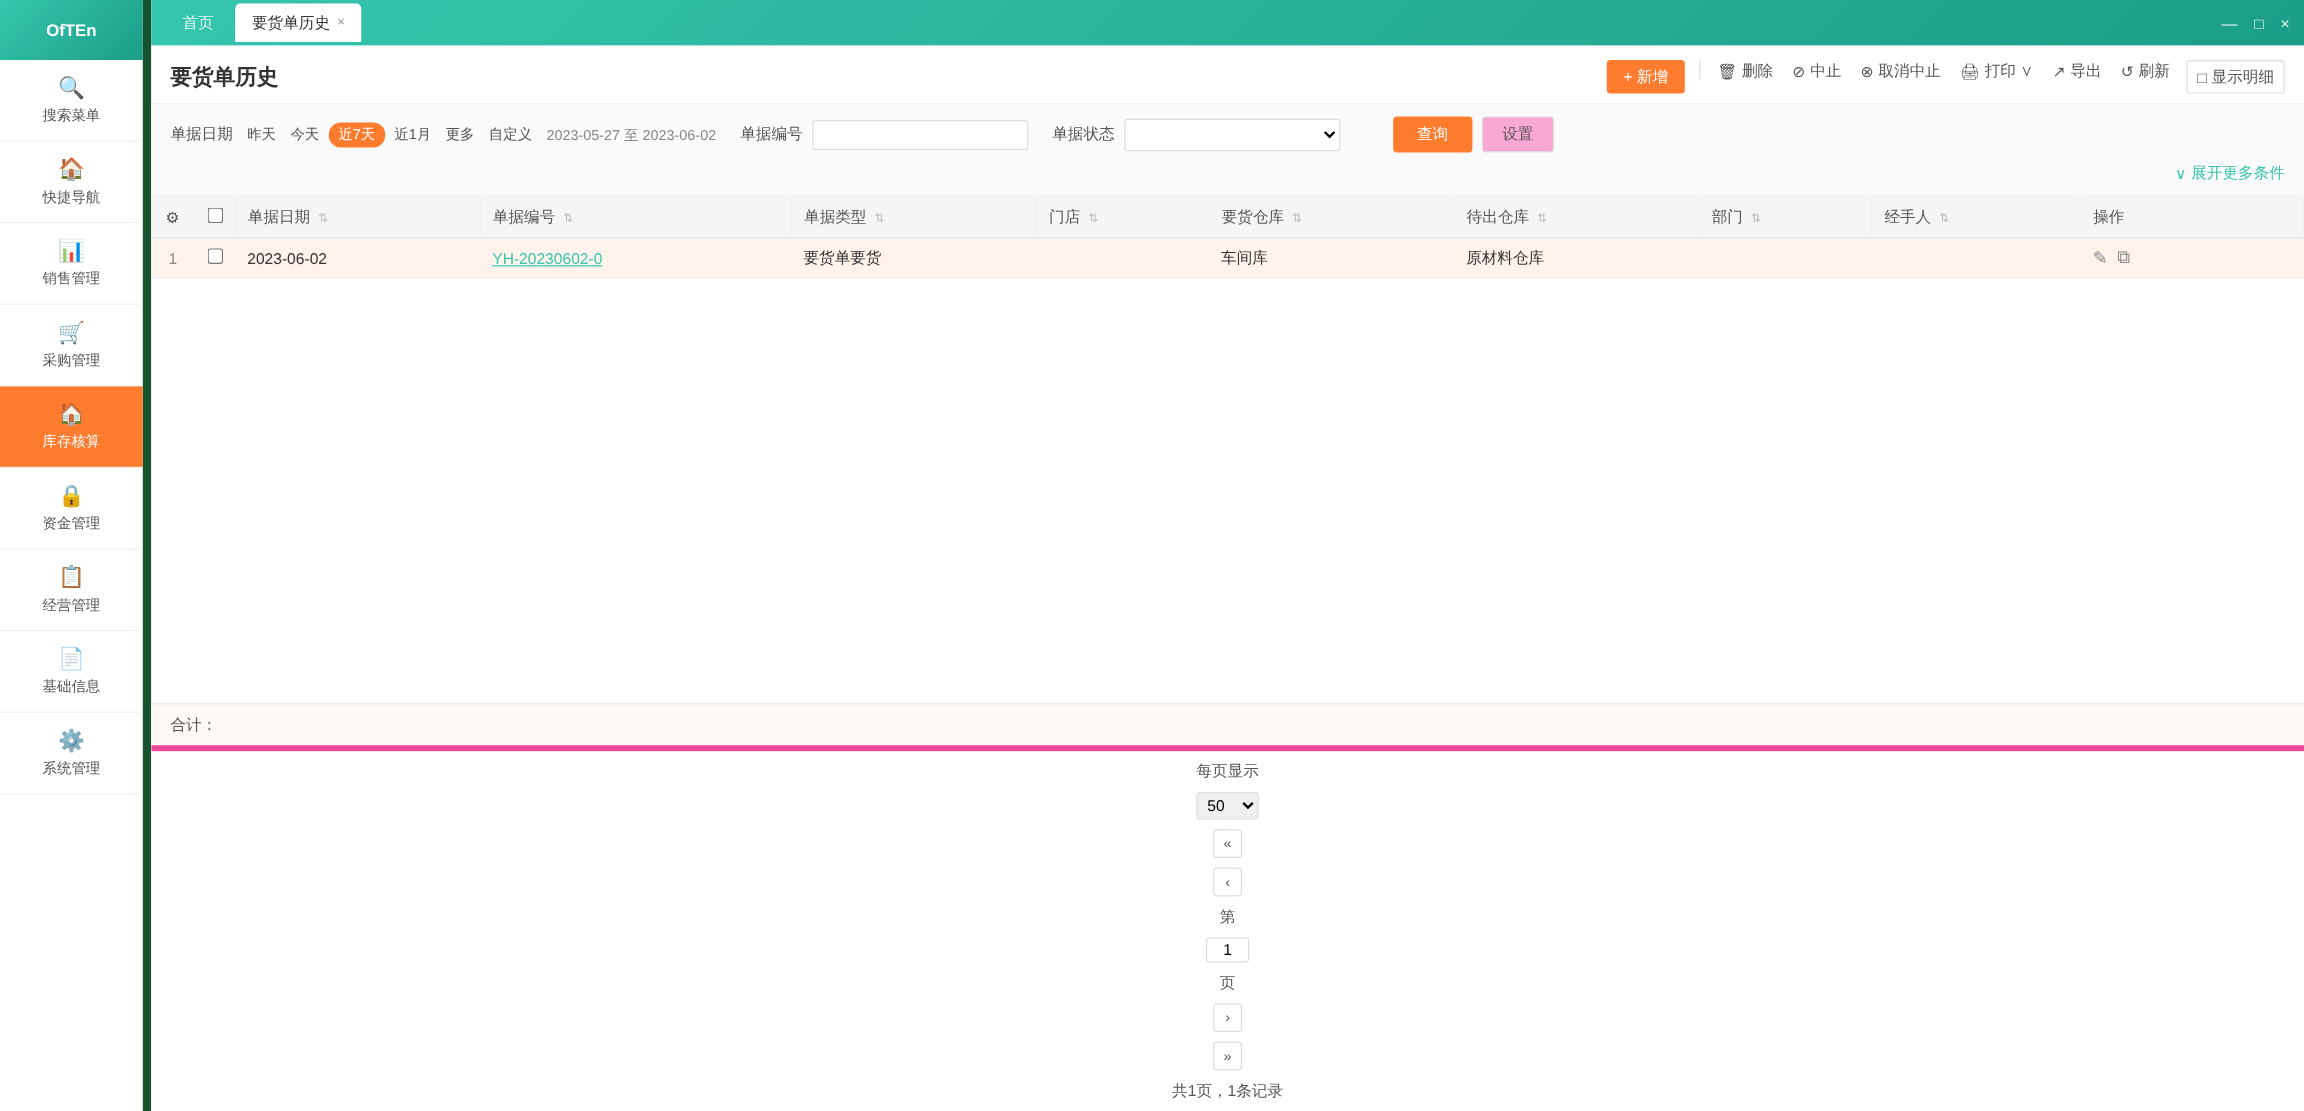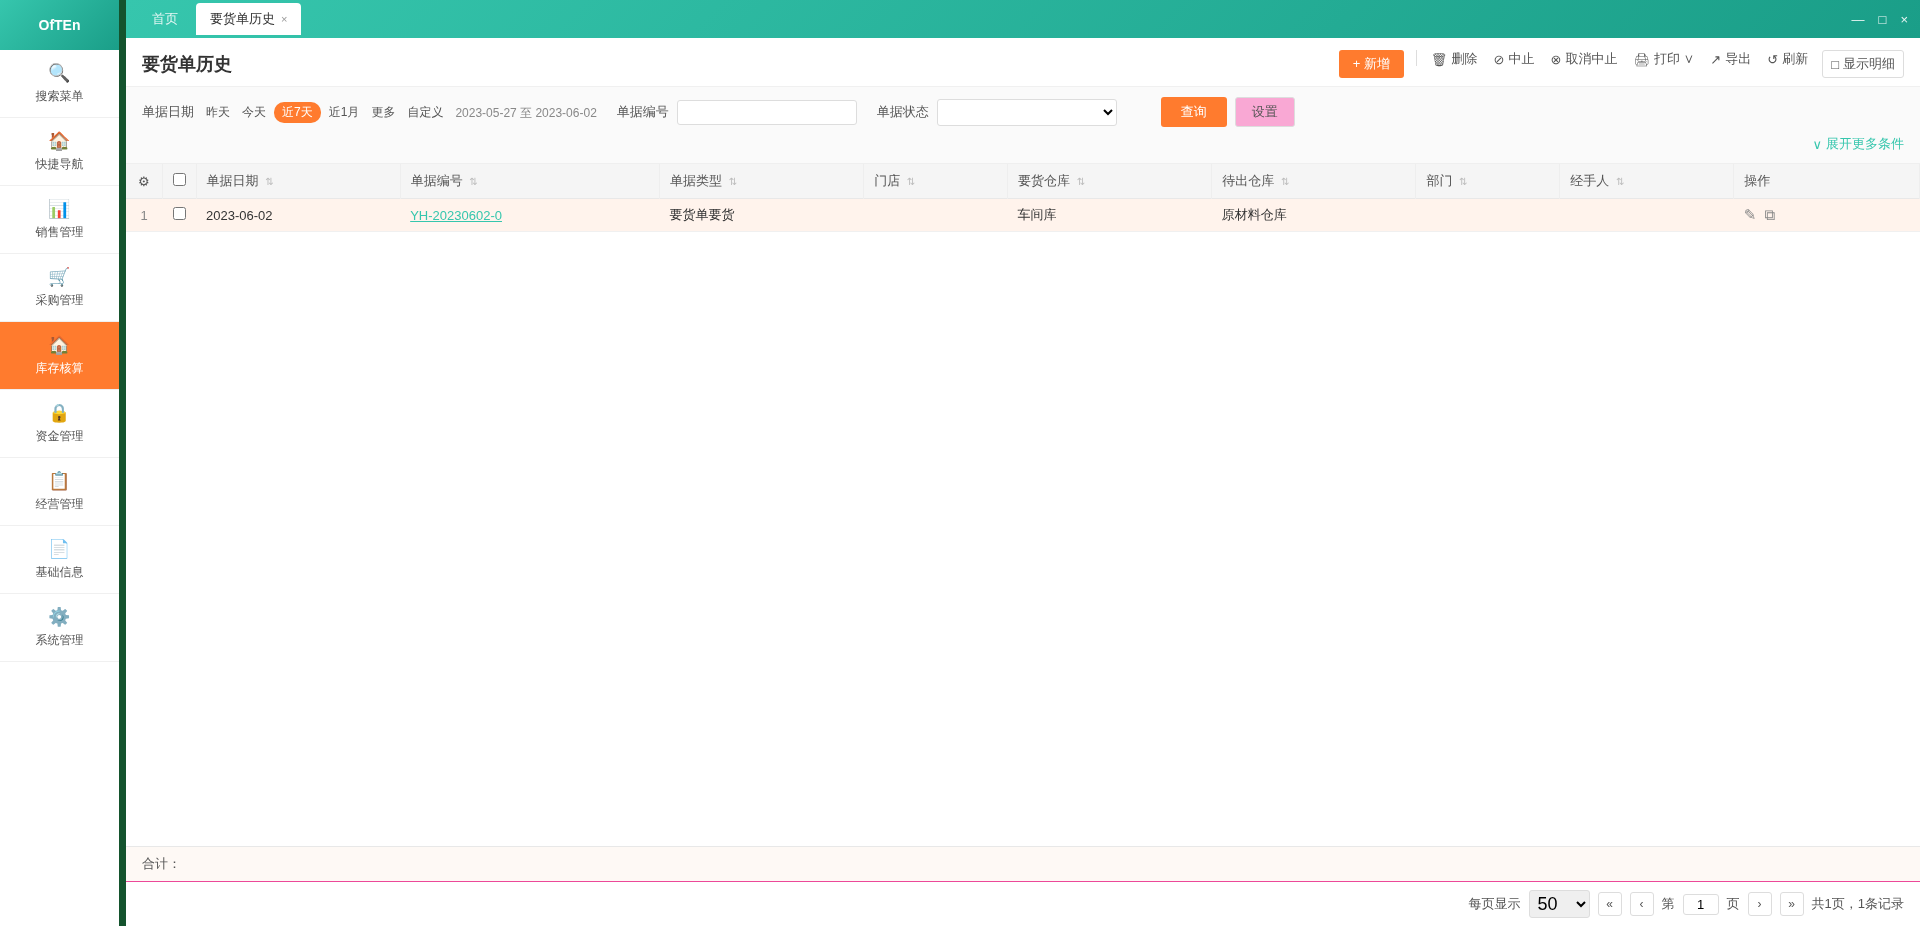--- a/index.html
+++ b/index.html
@@ -307,31 +307,32 @@
       flex-shrink: 0;
     }
 
     
     .pagination {
       display: flex;
       align-items: center;
       justify-content: flex-end;
       padding: 8px 16px;
       gap: 8px;
-      border-top: 1px solid #ec4899;
+      border-top: 5px solid #ec4899;
       font-size: 13px;
       color: #555;
       flex-shrink: 0;
       background: #fff;
+      flex-direction: column;
     }
     .pagination-select {
       border: 1px solid #ddd;
       border-radius: 3px;
       padding: 2px 4px;
-      font-size: 18px;
+      font-size: 13px;
       outline: none;
     }
     .page-btn {
       width: 24px;
       height: 24px;
       border: 1px solid #ddd;
       background: #fff;
       border-radius: 3px;
       cursor: pointer;
       display: flex;

